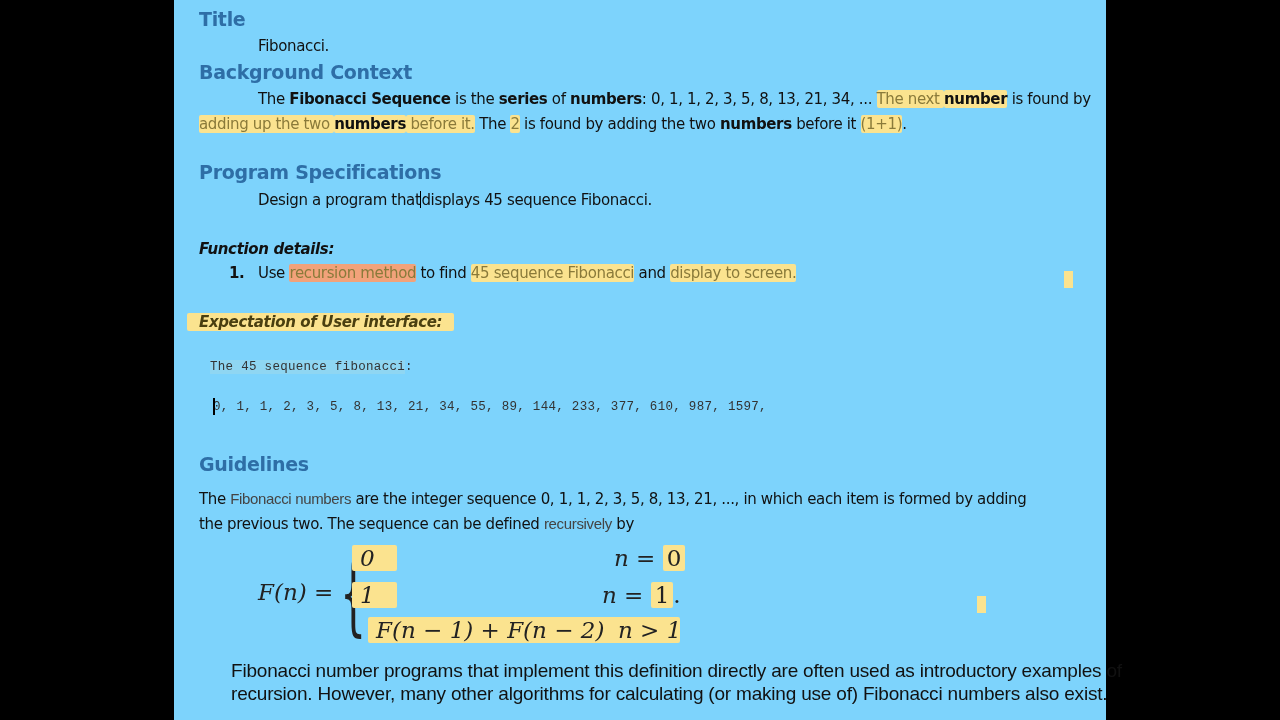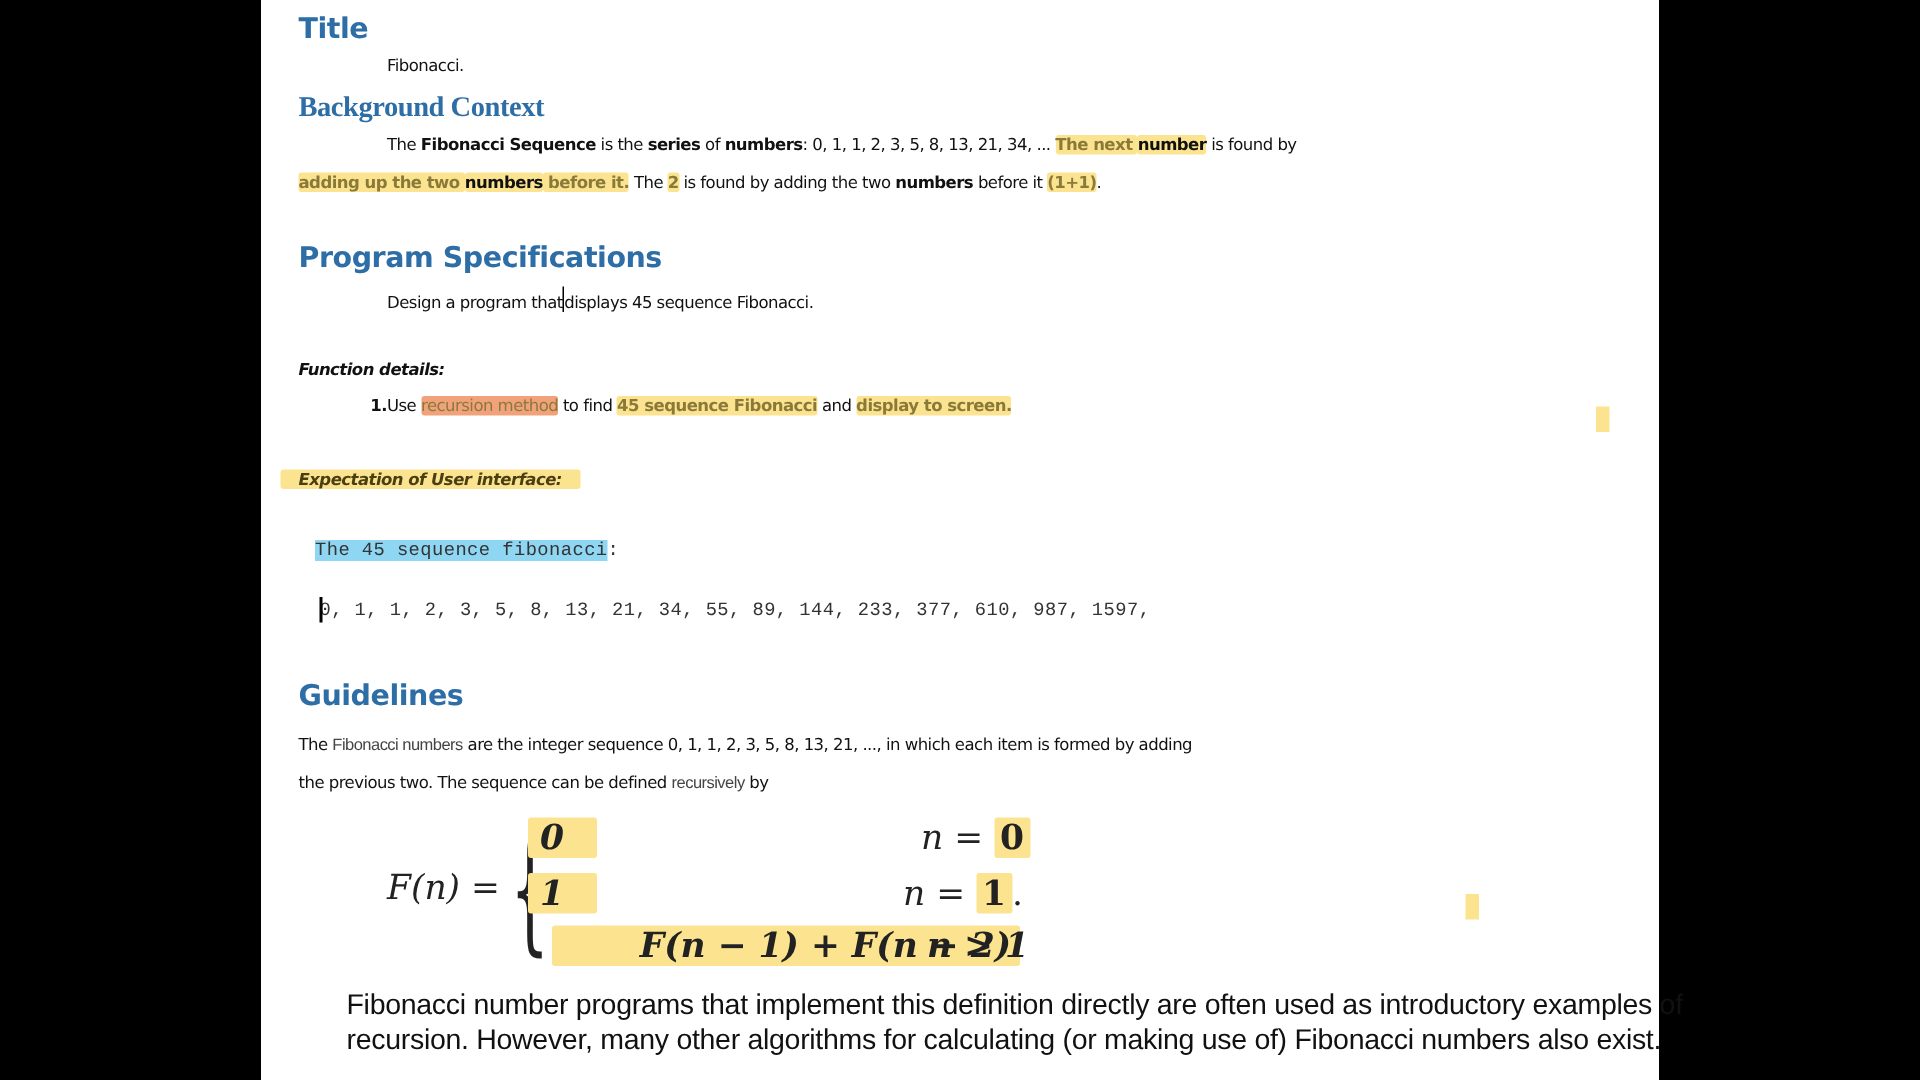--- a/index.html
+++ b/index.html
@@ -1,43 +1,43 @@
 <!DOCTYPE html>
 <html><head>
 <meta charset="utf-8">
 <style>
   html, body { margin:0; padding:0; }
   body { width:1280px; height:720px; background:#000; overflow:hidden; position:relative;
          font-family:"Liberation Sans", "DejaVu Sans", sans-serif; color:#111; }
-  .page { position:absolute; left:174px; top:0; width:932px; height:720px; background:#ffffff;text-align:right; }
+  .page { position:absolute; left:174px; top:0; width:932px; height:720px; background:#7dd3fc; }
   .abs { position:absolute; white-space:nowrap; }
   .h { color:#2e6ea6; font-weight:bold; font-size:19px; font-family:"DejaVu Sans", sans-serif; letter-spacing:-0.3px; }
-  .p { font-size:11px; font-family:"DejaVu Sans", sans-serif; letter-spacing:-0.35px; }
-  .hl { background:#fbe38f; border-radius:2px;font-weight:bold; }
+  .p { font-size:15px; font-family:"DejaVu Sans", sans-serif; letter-spacing:-0.35px; }
+  .hl { background:#fbe38f; border-radius:2px; }
   .hl-o { background:#f2a27a; border-radius:2px; }
   .hl-b { background:#8fd6f2; }
   .dim { color:#8a7a3a; }
   .mono { font-family:"Liberation Mono", "DejaVu Sans Mono", monospace; font-size:12.5px; color:#333; letter-spacing:0.3px; }
   .b { font-weight:bold; }
   .thin { font-family:"Liberation Sans", sans-serif; font-weight:normal; color:#444; }
   .math { font-family:"DejaVu Serif", "Liberation Serif", serif; font-style:italic; font-size:23px; color:#222; }
   .math .up { font-style:normal; }
   .narrow { font-family:"Liberation Sans", sans-serif; font-size:19px; letter-spacing:-0.2px; }
   .caret { position:absolute; width:1px; background:#000; }
   .mark { position:absolute; background:#fbe38f; }
 </style>
 </head>
 <body>
 
 <div class="page">
 
   <div class="abs h" style="left:25px;top:8px;">Title</div>
   <div class="abs p" style="left:84px;top:37px;">Fibonacci.</div>
 
-  <div class="abs h" style="left:25px;top:61px;font-family:Liberation Serif, serif;">Background Context</div>
+  <div class="abs h" style="left:25px;top:61px;">Background Context</div>
   <div class="abs p" style="left:84px;top:90px;">
     <span>The </span><span class="b">Fibonacci Sequence</span><span> is the </span><span class="b">series</span><span> of </span><span class="b">numbers</span><span>: 0, 1, 1, 2, 3, 5, 8, 13, 21, 34, ... </span><span class="hl dim">The next </span><span class="hl b">number</span><span> is found by</span>
   </div>
   <div class="abs p" style="left:25px;top:115px;">
     <span class="hl dim">adding up the two </span><span class="hl b">numbers</span><span class="hl dim"> before it.</span><span> The </span><span class="hl dim">2</span><span> is found by adding the two </span><span class="b">numbers</span><span> before it </span><span class="hl dim">(1+1)</span><span>.</span>
   </div>
 
   <div class="abs h" style="left:25px;top:161px;">Program Specifications</div>
   <div class="abs p" style="left:84px;top:191px;">
     <span>Design a program that</span><span class="caret" style="position:relative;display:inline-block;width:1px;height:17px;vertical-align:-3px;background:#000;"></span><span>displays 45 sequence Fibonacci.</span>

